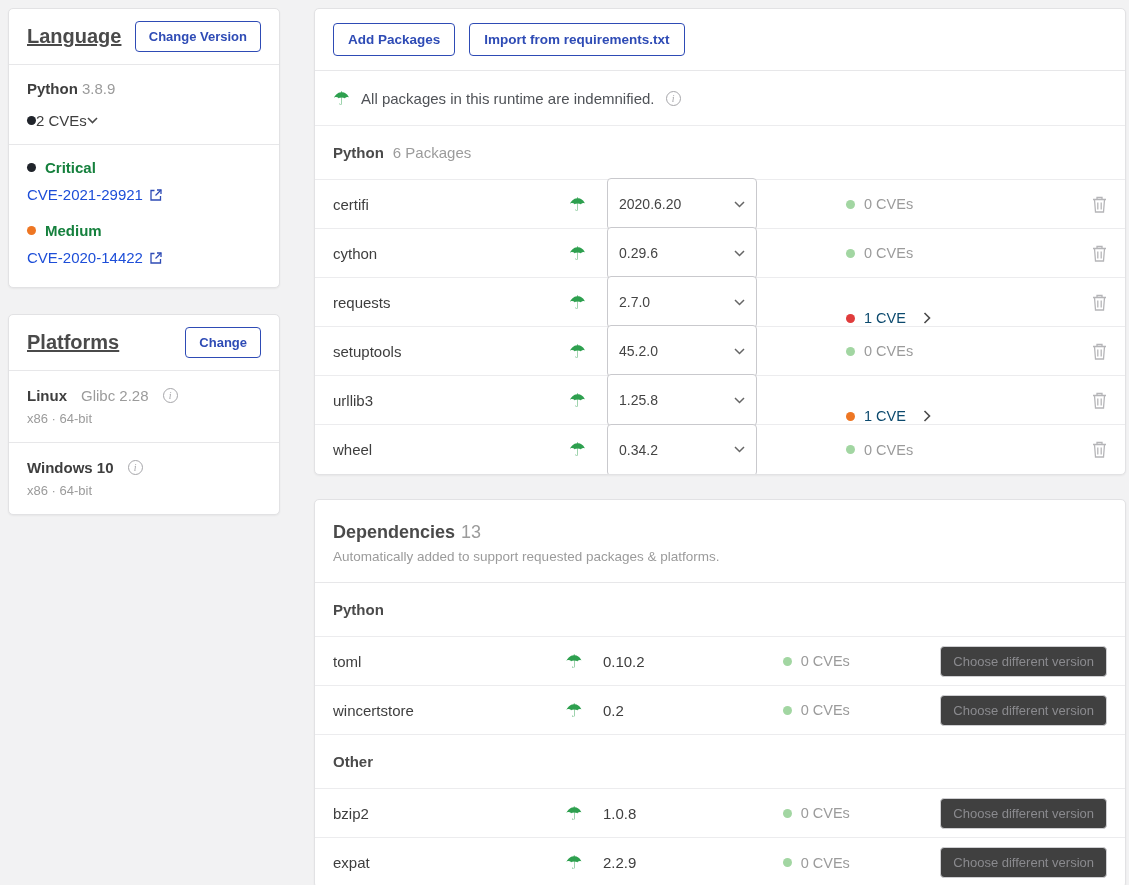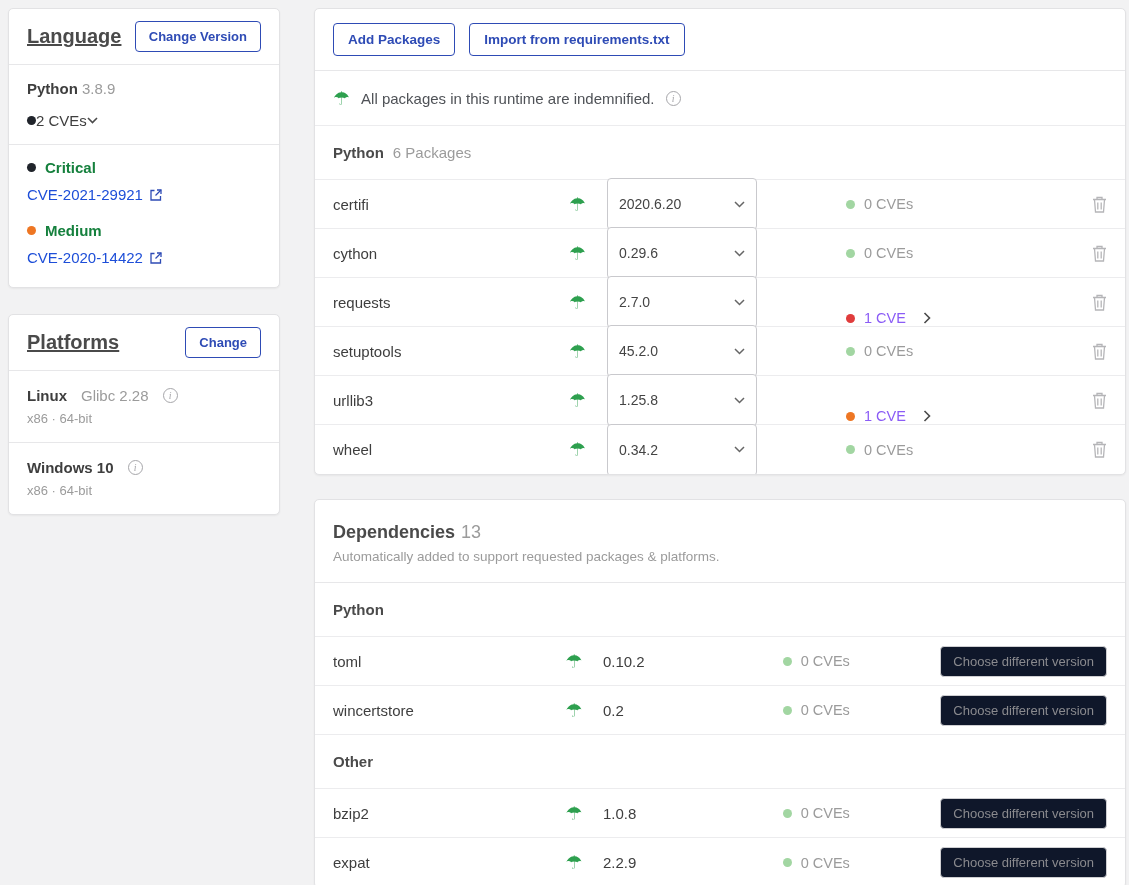--- a/index.html
+++ b/index.html
@@ -25,21 +25,21 @@
 
   
   .card-head { display:flex; justify-content:space-between; align-items:center; padding:12px 18px; }
   .card-head h2 { font-size:20px; color:#4a4a4a; font-weight:bold;text-decoration:underline; }
   .btn-blue {
     background:#fff; border:1.5px solid #2e4bb5; color:#2e4bb5;
     font-family:"Liberation Sans",sans-serif; font-weight:bold; font-size:13px;
     padding:7px 13px; border-radius:4px; cursor:pointer; white-space:nowrap;
   }
   .btn-gray {
-    background:#0f172a; border:1px solid #cfcfd2; color:#8a8a8e;
+    background:#404040; border:1px solid #cfcfd2; color:#8a8a8e;
     font-family:"Liberation Sans",sans-serif; font-size:13px;
     padding:7px 12px; border-radius:4px; cursor:pointer; white-space:nowrap;
   }
 
   
   .lang-block { padding:15px 18px; }
   .lang-name { font-size:15px; }
   .lang-name .bold { font-weight:bold; color:#3e3e3e; }
   .lang-name .gray { color:#9b9b9b; }
   .cve-summary { display:flex; align-items:center; margin-top:15px; font-size:15px; color:#3e3e3e; cursor:pointer; }
@@ -85,21 +85,21 @@
   .pkg-row { display:flex; align-items:center; height:49px; padding:0 18px; font-size:15px; }
   .pkg-name { width:236px; color:#3e3e3e; }
   .pkg-umb { width:38px; display:flex; }
   .select {
     width:150px; height:52px; border:1px solid #c9c9cd; border-radius:4px;
     display:flex; align-items:center; justify-content:space-between;
     padding:0 11px; font-size:14px; color:#444; cursor:pointer; background:#fff;
   }
   .cve-cell { display:flex; align-items:center; gap:9px; margin-left:89px; width:170px; font-size:14.5px; }
   .cve-cell.gray { color:#9b9b9b; }
-  .cve-cell.dark { color:#8b5cf6; cursor:pointer;margin-top:32px; }
+  .cve-cell.dark { color:#0c4a6e; cursor:pointer;margin-top:32px; }
   .cve-cell .chev-right { margin-left:8px; display:flex; }
   .trash { margin-left:auto; display:flex; cursor:pointer; }
 
   
   .dep-card { margin-top:24px; }
   .dep-head { padding:22px 18px 18px; }
   .dep-title { font-size:18px; font-weight:bold; color:#4a4a4a; }
   .dep-title .count { color:#9b9b9b; font-weight:normal; margin-left:6px; }
   .dep-sub { color:#9b9b9b; font-size:13.5px; margin-top:6px; }
   .dep-row { display:flex; align-items:center; height:49px; padding:0 18px; font-size:15px; }

